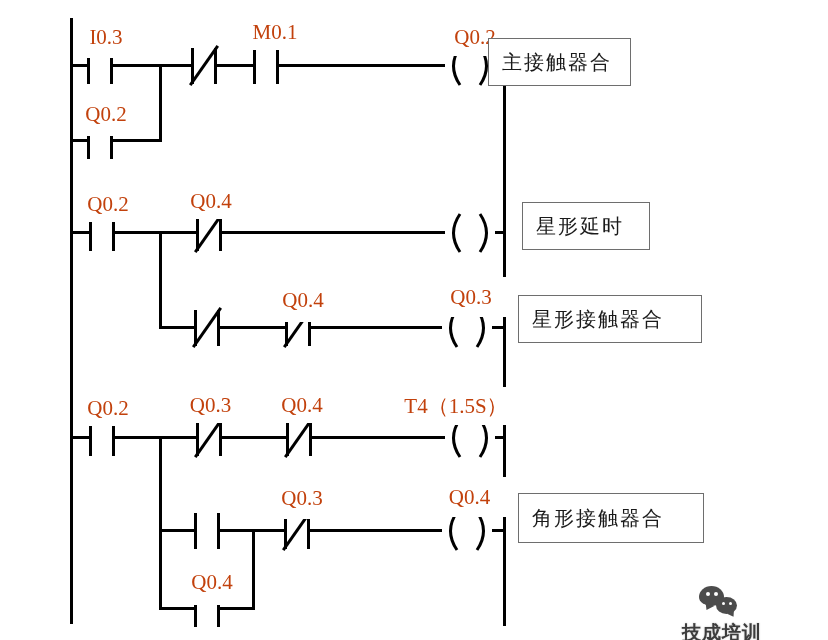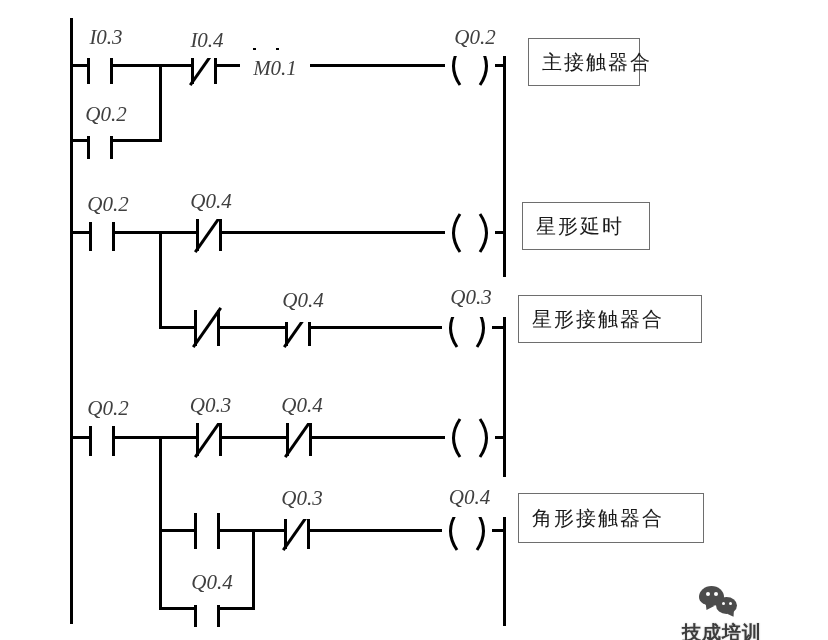--- a/index.html
+++ b/index.html
@@ -13,22 +13,22 @@
   .contact .bar-l{left:0;}
   .contact .bar-r{right:0;}
   .contact .gap{position:absolute;left:3px;right:3px;top:13px;height:9px;background:#fff;}
   .contact .slash{display:none;}
   .contact.nc .slash{display:block;position:absolute;left:-11px;top:16px;width:48px;height:3px;
                      background:#000;transform:rotate(-55deg);}
   
   .coil{position:absolute;width:50px;height:44px;background:#fff;}
   .coil svg{display:block;}
   
-  .elabel{position:absolute;background:#fff;color:#404040;font-size:21px;
-          display:flex;align-items:center;justify-content:center;white-space:nowrap;font-style:italic;}
+  .elabel{position:absolute;background:#fff;color:#c2410c;font-size:21px;
+          display:flex;align-items:center;justify-content:center;white-space:nowrap;}
   
   .cbox{position:absolute;background:#fff;border:1px solid #6e6e6e;color:#1a1a1a;
         font-size:20px;display:flex;align-items:center;padding-left:13px;
         letter-spacing:2px;white-space:nowrap;box-sizing:border-box;}
   
   .watermark{position:absolute;left:678px;top:584px;display:flex;align-items:center;flex-direction:column;}
   .wicon{position:relative;width:42px;height:36px;}
   .wb1{position:absolute;left:0;top:2px;width:25px;height:20px;background:#4c4c4c;
        border-radius:50%/55% 55% 45% 45%;}
   .wb1-tail{position:absolute;left:3px;top:19px;width:0;height:0;border:5px solid transparent;
@@ -173,40 +173,40 @@
       </svg>
     </div>
   <div class="coil" style="left:442px;top:509px;">
       <svg width="50" height="44">
         <path d="M15 3 Q2 22 15 41" stroke="#000" stroke-width="3" fill="none"></path>
         <path d="M35 3 Q48 22 35 41" stroke="#000" stroke-width="3" fill="none"></path>
       </svg>
     </div>
 
   <div class="elabel" style="left:74px;top:16px;width:64px;height:42px;">I0.3</div>
-  <div class="elabel" style="left:174px;top:22px;width:66px;height:36px;">I0.4</div>
-  <div class="elabel" style="left:240px;top:14px;width:70px;height:36px;margin-top:36px;">M0.1</div>
+  <div class="elabel" style="left:240px;top:14px;width:70px;height:36px;">M0.1</div>
   <div class="elabel" style="left:444px;top:18px;width:62px;height:38px;">Q0.2</div>
   <div class="elabel" style="left:74px;top:92px;width:64px;height:44px;">Q0.2</div>
 
   <div class="elabel" style="left:76px;top:186px;width:64px;height:36px;">Q0.2</div>
   <div class="elabel" style="left:178px;top:183px;width:66px;height:36px;">Q0.4</div>
 
   <div class="elabel" style="left:268px;top:278px;width:70px;height:44px;">Q0.4</div>
   <div class="elabel" style="left:436px;top:277px;width:70px;height:40px;">Q0.3</div>
 
   <div class="elabel" style="left:76px;top:390px;width:64px;height:36px;">Q0.2</div>
   <div class="elabel" style="left:177px;top:387px;width:67px;height:36px;">Q0.3</div>
   <div class="elabel" style="left:268px;top:387px;width:68px;height:36px;">Q0.4</div>
+  <div class="elabel" style="left:400px;top:387px;width:112px;height:38px;">T4（1.5S）</div>
 
   <div class="elabel" style="left:268px;top:477px;width:68px;height:42px;">Q0.3</div>
   <div class="elabel" style="left:433px;top:477px;width:73px;height:40px;">Q0.4</div>
   <div class="elabel" style="left:177px;top:559px;width:70px;height:46px;">Q0.4</div>
 
-  <div class="cbox" style="left:528px;top:38px;width:112px;height:48px;">主接触器合</div>
+  <div class="cbox" style="left:488px;top:38px;width:143px;height:48px;">主接触器合</div>
   <div class="cbox" style="left:518px;top:295px;width:184px;height:48px;">星形接触器合</div>
   <div class="cbox" style="left:522px;top:202px;width:128px;height:48px;">星形延时</div>
   <div class="cbox" style="left:518px;top:493px;width:186px;height:50px;">角形接触器合</div>
 
   <div class="watermark">
     <div class="wicon">
       <div class="wb1"></div>
       <div class="wb1-tail"></div>
       <span class="weye" style="left:7px;top:8px;"></span>
       <span class="weye" style="left:15px;top:8px;"></span>

